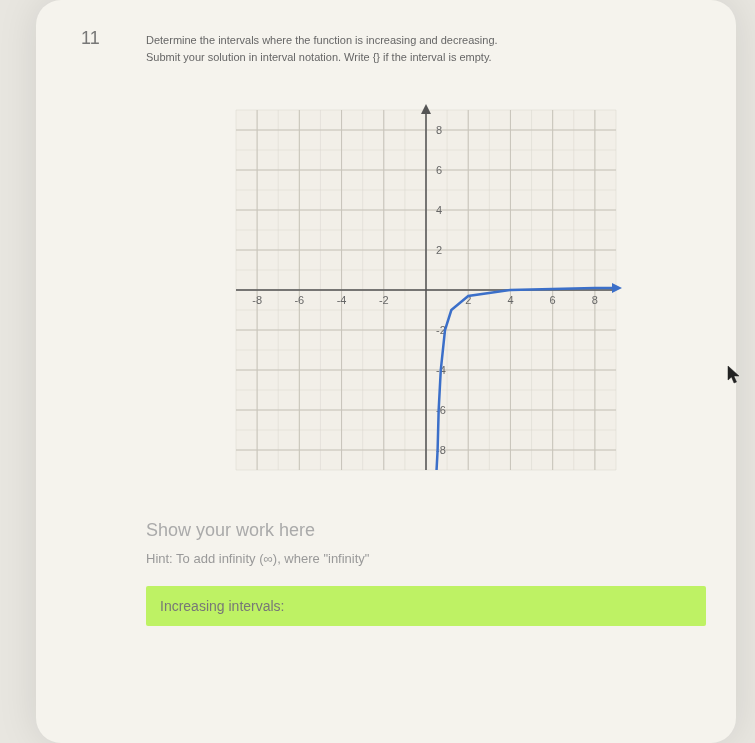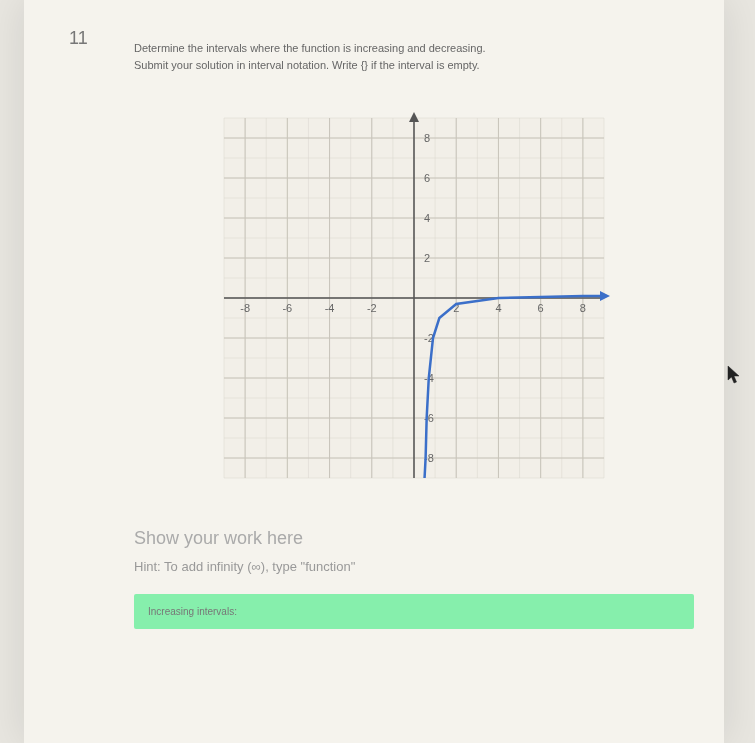--- a/index.html
+++ b/index.html
@@ -9,24 +9,25 @@
       width: 755px;
       height: 743px;
       position: relative;
       overflow: hidden;
       color: #555;
     }
     .page {
       background: #f5f3ed;
       width: 700px;
       height: 743px;
-      margin-left: 24px;
-      padding: 32px 30px;
+      margin-left: 36px;
+      padding: 24px 30px;
       position: relative;
       box-shadow: 0 0 40px rgba(0,0,0,0.1);
+      border-radius: 25px;
     }
     .qnum {
       position: absolute;
       left: 45px;
       top: 28px;
       font-size: 18px;
       color: #777;
     }
     .content {
       margin-left: 80px;
@@ -48,25 +49,25 @@
       font-size: 18px;
       color: #aaa;
       margin-bottom: 10px;
     }
     .hint {
       font-size: 13px;
       color: #999;
       margin-bottom: 20px;
     }
     .answer-row {
-      background: #86efac;
+      background: #bef264;
       padding: 12px 14px;
       margin-bottom: 8px;
       border-radius: 2px;
-      font-size: 10px;
+      font-size: 14px;
       color: #777;
     }
     .cursor {
       position: absolute;
       right: 12px;
       top: 365px;
       font-size: 18px;
       color: #333;
     }
   </style>
@@ -158,21 +159,21 @@
           <text x="220" y="163.99999999999997" text-anchor="start" style="font-size:11px; fill:#666; font-family:Arial;">2</text>
           <text x="220" y="124" text-anchor="start" style="font-size:11px; fill:#666; font-family:Arial;">4</text>
           <text x="220" y="84" text-anchor="start" style="font-size:11px; fill:#666; font-family:Arial;">6</text>
           <text x="220" y="44" text-anchor="start" style="font-size:11px; fill:#666; font-family:Arial;">8</text>
           <path d="M220.55555555555557 380 L221.61111111111111 360 L222.66666666666666 320 L224.77777777777777 280 L229.00000000000003 240 L235.33333333333331 220 L252.22222222222223 206.00000000000003 L294.44444444444446 200 L336.6666666666667 199 L378.88888888888886 198 L400 198 " fill="none" stroke="#3b6fc9" stroke-width="2.5"></path>
           <polygon points="406,198 396,193 396,203" fill="#3b6fc9"></polygon>
         </svg>
     </div>
 
     <div class="work-label">Show your work here</div>
-    <div class="hint">Hint: To add infinity (∞), type "function"</div>
+    <div class="hint">Hint: To add infinity (∞), where "infinity"</div>
 
     <div class="answer-row">
       <span>Increasing intervals:</span>
     </div>
   </div>
 </div>
 
 <div class="cursor">
   <svg width="16" height="20" viewBox="0 0 16 20">
     <path d="M1 1 L1 15 L4.5 12 L7 18 L9.5 17 L7 11 L12 11 Z" fill="#222" stroke="#222" stroke-width="0.5"></path>

